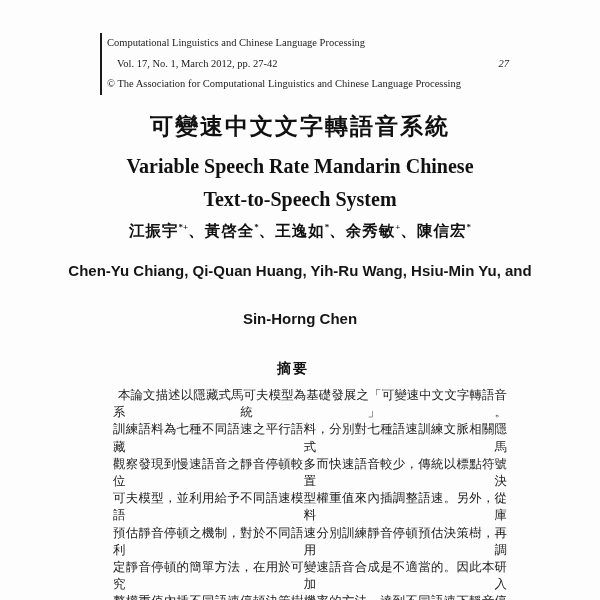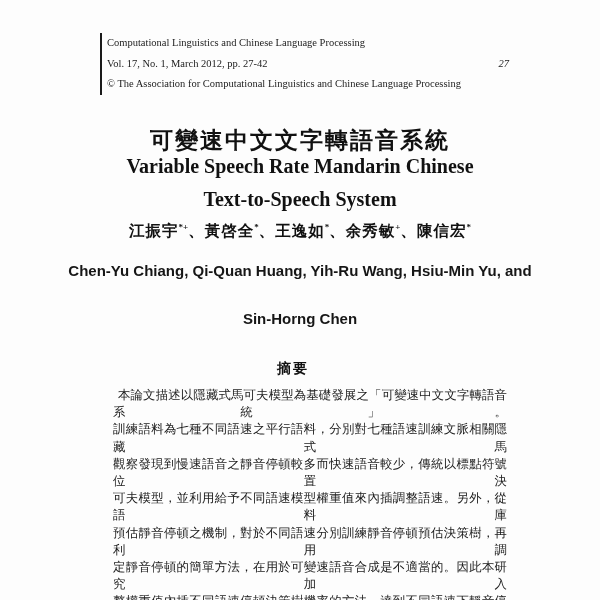--- a/index.html
+++ b/index.html
@@ -10,28 +10,28 @@
     position: relative;
   }
   .page { position: absolute; inset: 0; background: #fdfdfd; }
 
   
   .header {
     position: absolute; left: 100px; top: 33px; width: 404px;
     border-left: 2px solid #1a1a1a; padding-left: 5px;
     font-size: 10.5px; line-height: 20.5px; color: #1c1c1c;
   }
-  .header-row2 { display: flex; justify-content: space-between; }
+  .header-row2 { display: flex; justify-content: space-between; margin-left: 10px; }
   .page-number { font-style: italic; padding-right: 2px; }
 
   
   .title-zh {
     position: absolute; left: 0; top: 111px; width: 600px;
     text-align: center; font-size: 23px; font-weight: bold;
-    letter-spacing: 2px; color: #111; margin-top: 14px;
+    letter-spacing: 2px; color: #111;
   }
   .title-en {
     position: absolute; left: 0; top: 150px; width: 600px;
     text-align: center; font-size: 20px; font-weight: bold;
     line-height: 33px; color: #111;
   }
 
   
   .authors-zh {
     position: absolute; left: 0; top: 221px; width: 600px;

